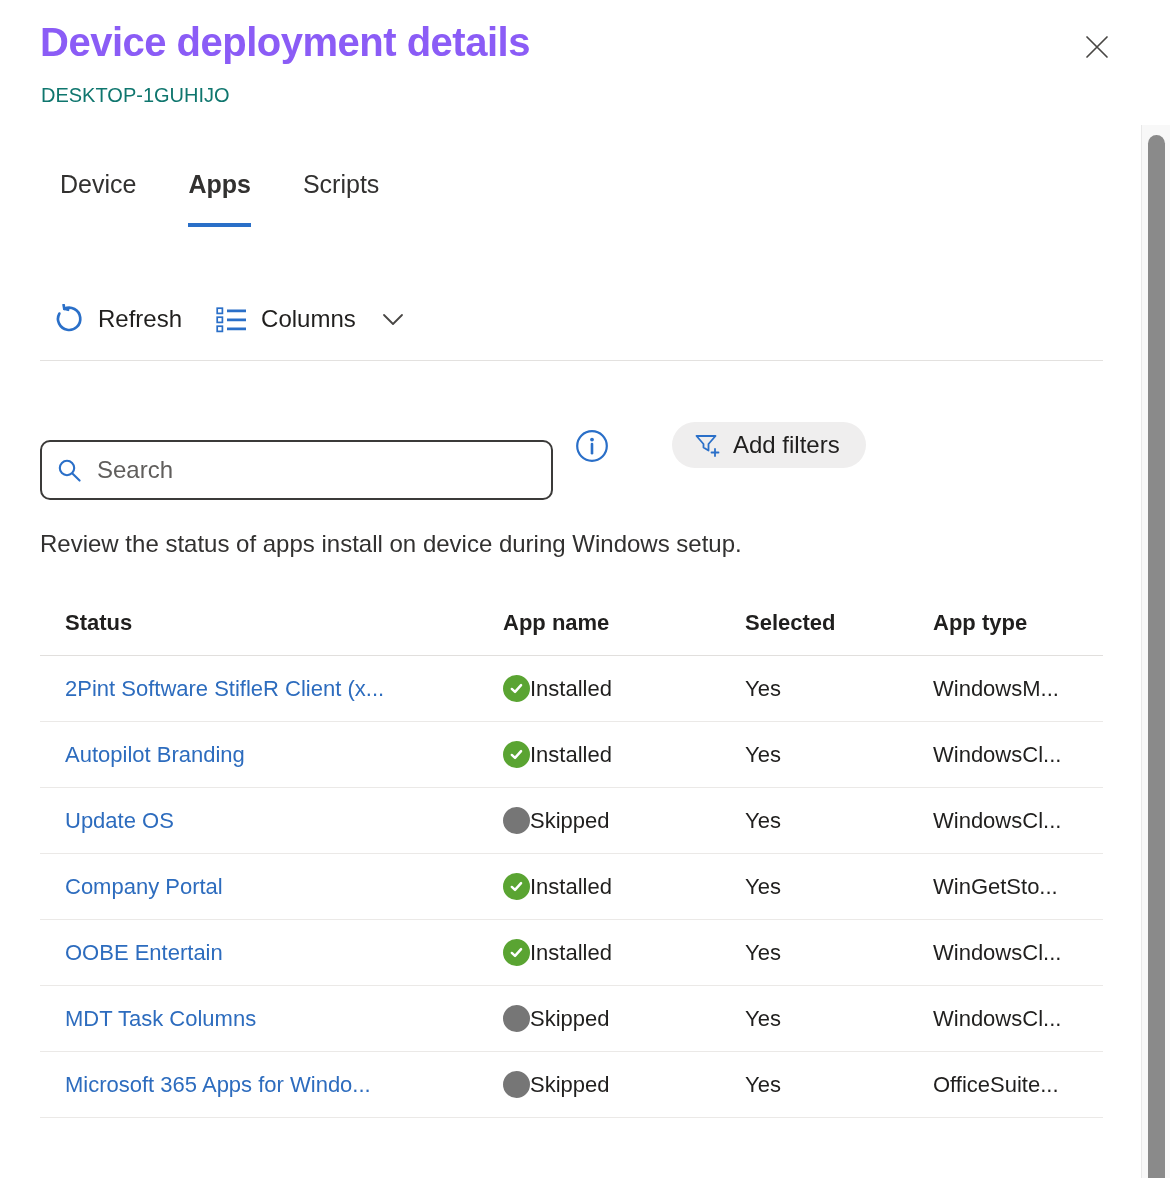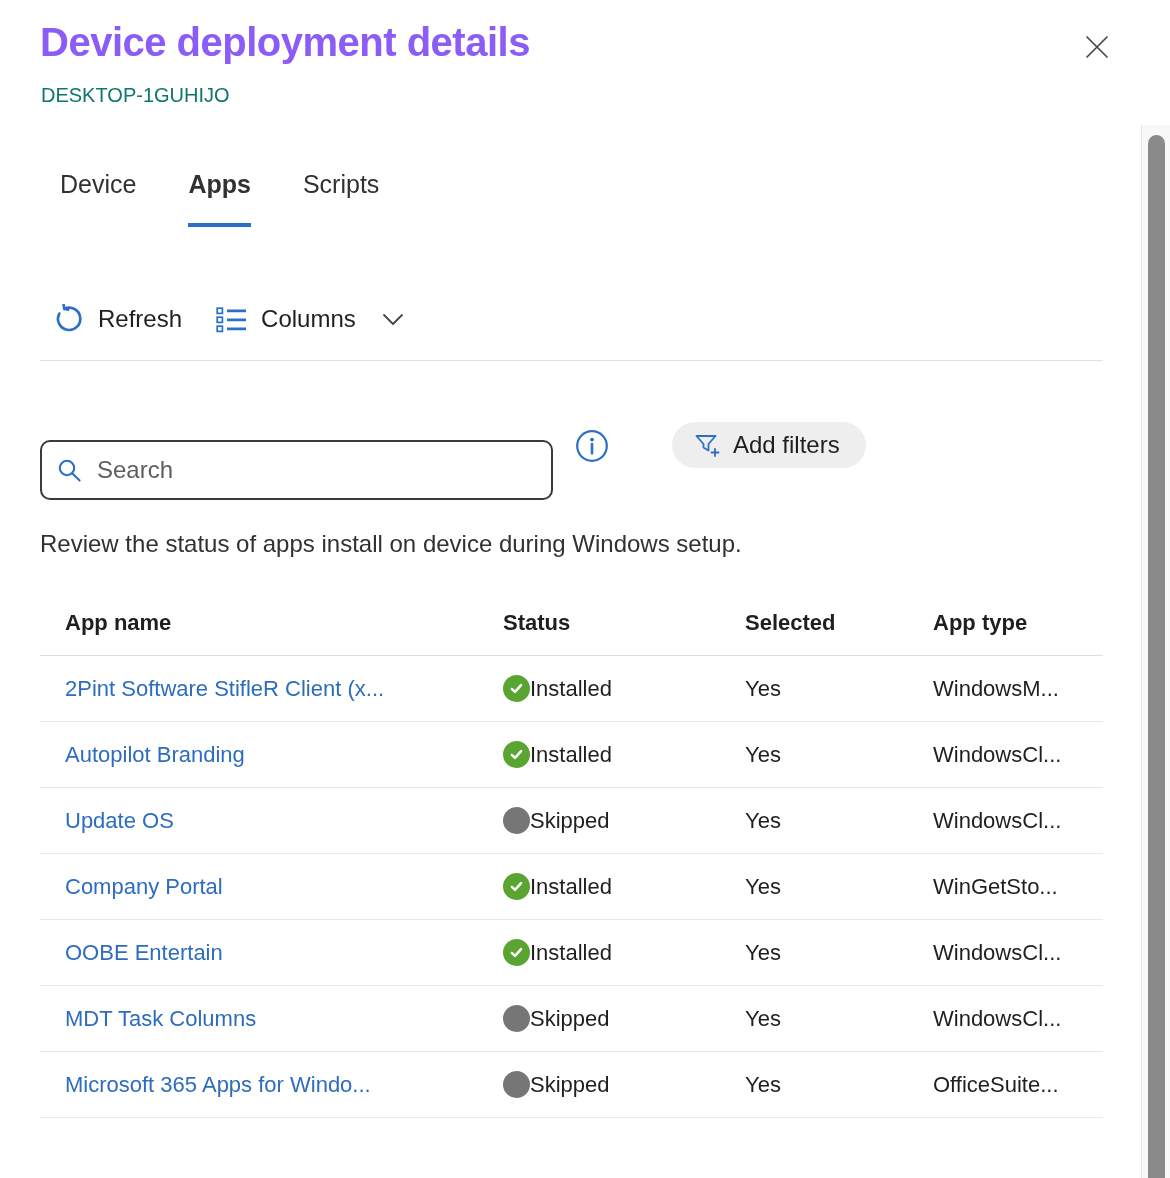--- a/index.html
+++ b/index.html
@@ -133,22 +133,22 @@
         <path d="M21 17 V24 M17.5 20.5 H24.5" stroke="#2a6fc8" stroke-width="1.8" stroke-linecap="round"></path>
       </svg>
     </span>
     <span>Add filters</span>
   </button>
 
   <div class="description">Review the status of apps install on device during Windows setup.</div>
 
   <div class="table">
     <div class="t-row t-head">
+      <div class="t-cell">Status</div>
       <div class="t-cell">App name</div>
-      <div class="t-cell">Status</div>
       <div class="t-cell">Selected</div>
       <div class="t-cell">App type</div>
     </div>
     <div class="t-body">
   <div class="t-row">
     <div class="t-cell">
       <a class="app-link">2Pint Software StifleR Client (x...</a>
     </div>
     <div class="t-cell status-cell">
       <span class="status-dot status-success">

